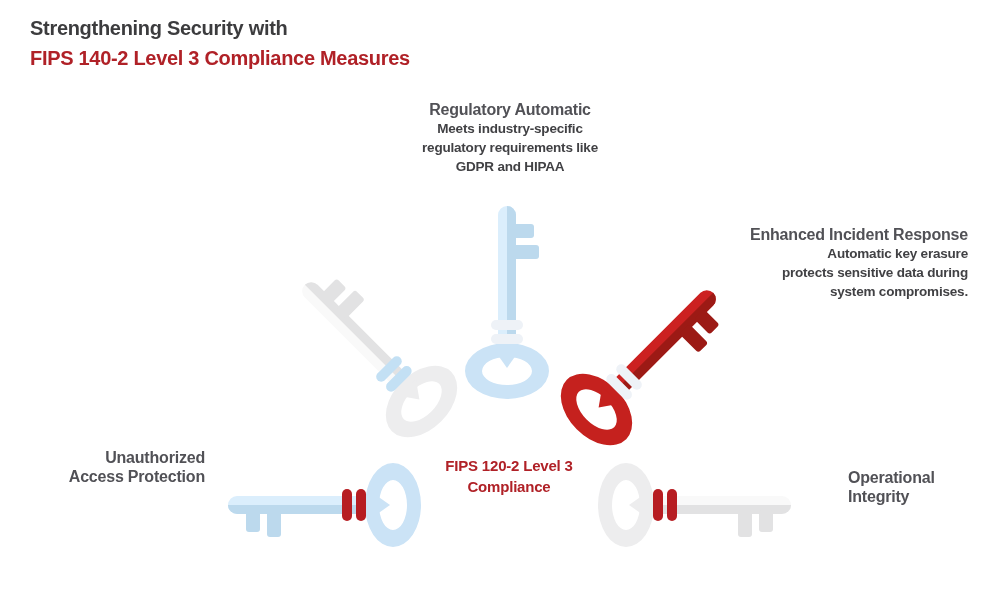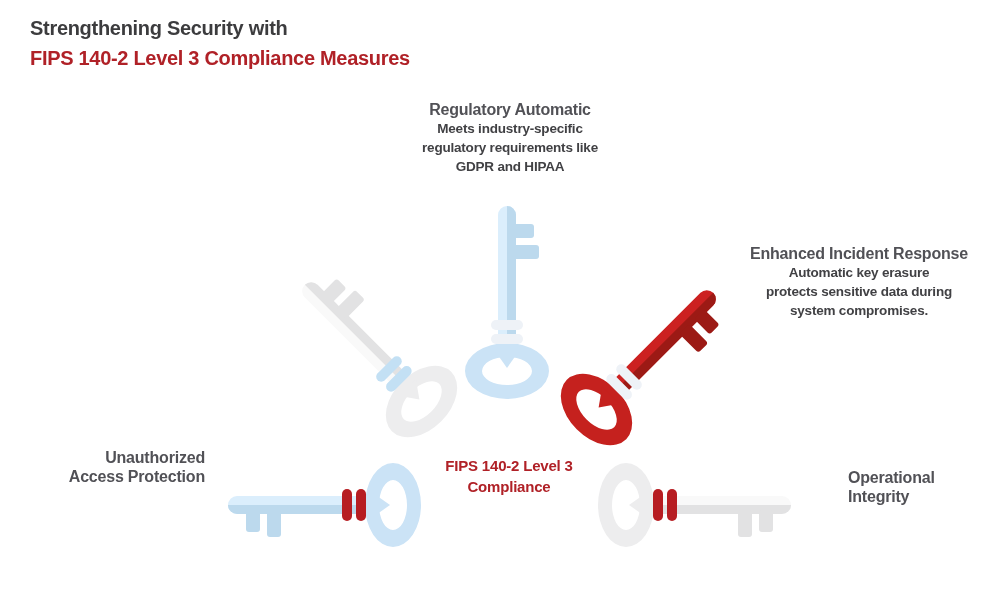--- a/index.html
+++ b/index.html
@@ -16,21 +16,21 @@
   .heading{
     font-size:16px;font-weight:700;color:var(--c-heading-gray);
     line-height:19px;white-space:pre-line;letter-spacing:-0.2px;
   }
   .body{
     font-size:13.5px;font-weight:700;color:var(--c-body-gray);
     line-height:19px;white-space:pre-line;letter-spacing:-0.2px;
   }
   .sec-top{left:510px;top:100px;transform:translateX(-50%);text-align:center;width:260px;}
   .sec-left{right:723px;top:240px;text-align:right;}
-  .sec-right{left:750px;top:244px;text-align:center;}
+  .sec-right{left:750px;top:225px;text-align:right;}
   .sec-bl{right:795px;top:448px;text-align:right;}
   .sec-br{left:848px;top:468px;text-align:left;}
 
   .center-label{
     position:absolute;left:509px;top:455px;transform:translateX(-50%);
     text-align:center;font-size:15px;font-weight:700;line-height:21px;
     color:var(--c-accent-red);white-space:pre-line;letter-spacing:-0.2px;
   }
 
   .key{position:absolute;width:200px;height:90px;}
@@ -98,21 +98,21 @@
     <svg viewBox="0 0 200 90">
         <use href="#key-shape"></use>
       </svg>
   </div>
   <div class="key key-br key-white collar-red">
     <svg viewBox="0 0 200 90">
         <use href="#key-shape"></use>
       </svg>
   </div>
 
-  <div class="center-label">FIPS 140-2 Level 3
+  <div class="center-label">FIPS 120-2 Level 3
 Compliance</div>
 
   <div class="section sec-top">
     <div class="heading">Regulatory Automatic</div>
     <div class="body">Meets industry-specific
 regulatory requirements like
 GDPR and HIPAA</div>
   </div>
 
 

